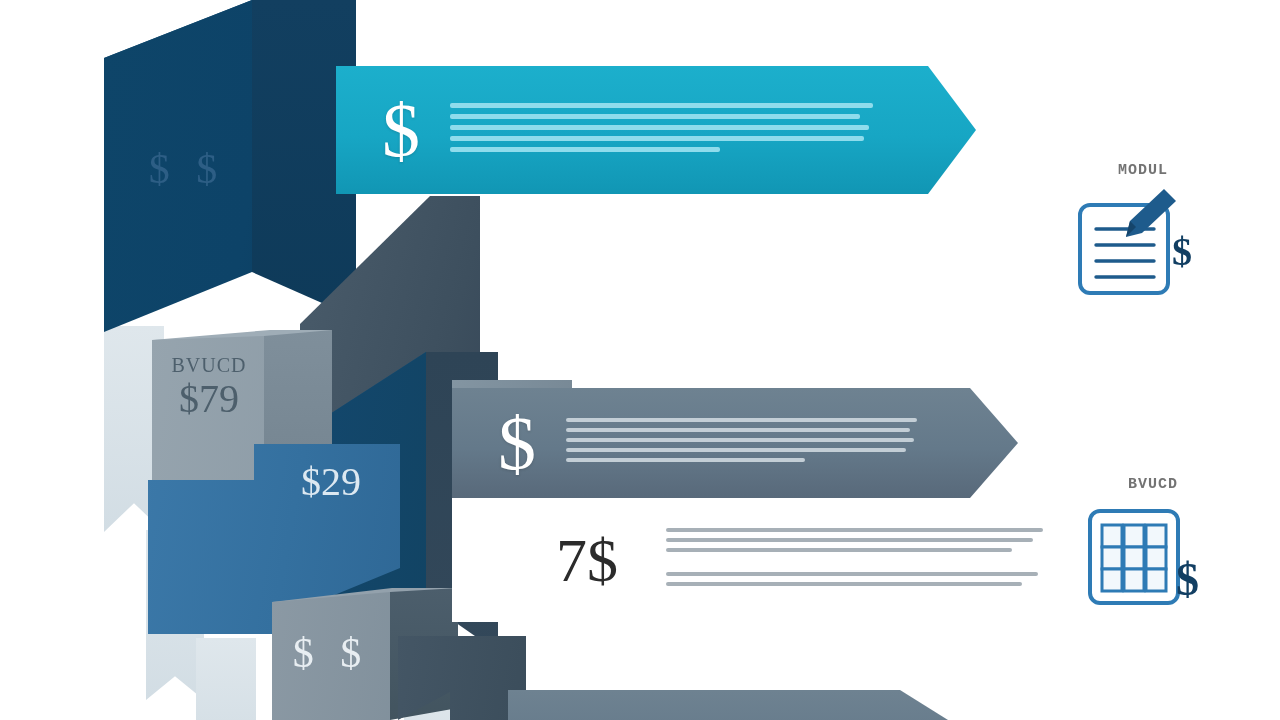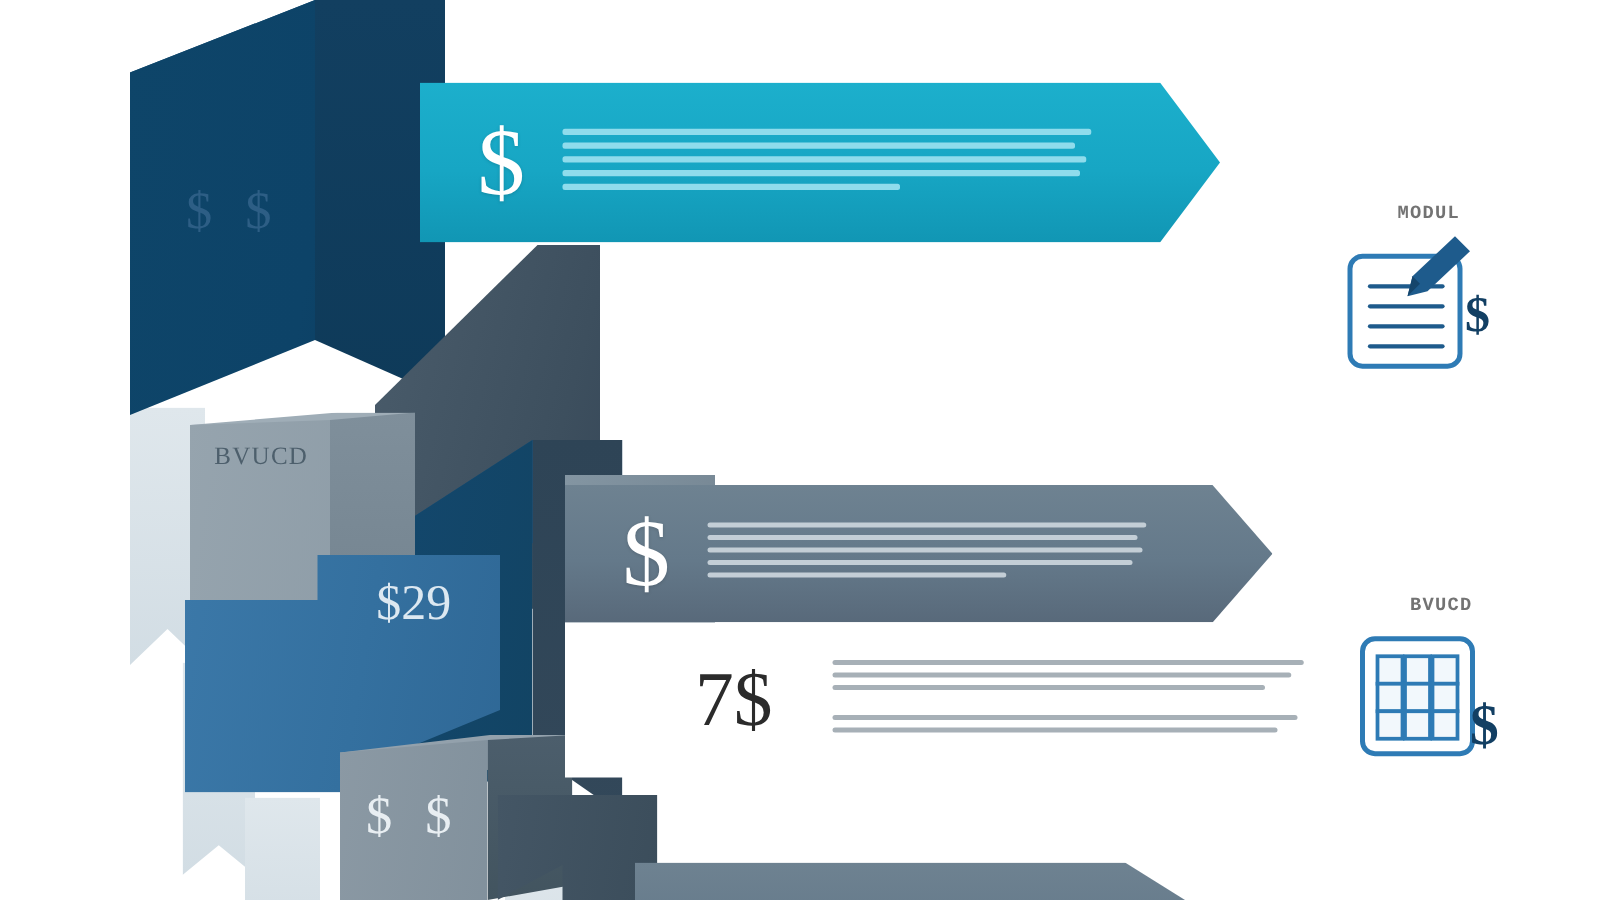--- a/index.html
+++ b/index.html
@@ -112,20 +112,21 @@
     <div class="face" style="background:linear-gradient(100deg,#13476C 0%,#11425F 100%);clip-path:polygon(0 62px, 96px 0, 96px 250px, 0 312px);"></div>
     <div class="face" style="background:linear-gradient(180deg,#2E4456 0%,#33485A 100%);clip-path:polygon(96px 0, 168px 0, 168px 300px, 96px 250px);"></div>
   </div>
 
   <div class="blk" style="left:152px;top:330px;width:180px;height:178px;">
     <div class="face" style="background:#9FADB7;clip-path:polygon(0 10px, 118px 0, 180px 0, 180px 18px, 112px 30px, 0 30px);"></div>
     <div class="face" style="background:linear-gradient(100deg,#96A4AE 0%,#8C9BA6 100%);clip-path:polygon(0 10px, 112px 6px, 112px 178px, 0 178px);"></div>
     <div class="face" style="background:linear-gradient(180deg,#7F8F9B 0%,#73838F 100%);clip-path:polygon(112px 6px, 180px 0, 180px 160px, 112px 178px);"></div>
     <div class="cap" style="left:0;top:24px;width:114px;">
       <div class="tier" style="color:#4D5F6C;">BVUCD</div>
+      <div class="price" style="color:#4D5F6C;">$79</div>
     </div>
   </div>
 
   <div class="blk" style="left:148px;top:444px;width:252px;height:190px;">
     <div class="face" style="background:linear-gradient(100deg,#3B78A8 0%,#34709F 55%,#2F6896 100%);clip-path:polygon(0 36px, 106px 36px, 106px 0, 252px 0, 252px 124px, 150px 166px, 150px 190px, 0 190px);"></div>
     <div class="cap" style="left:108px;top:16px;width:150px;">
       <div class="price" style="color:#DCE8F1;">$29</div>
     </div>
   </div>
 

